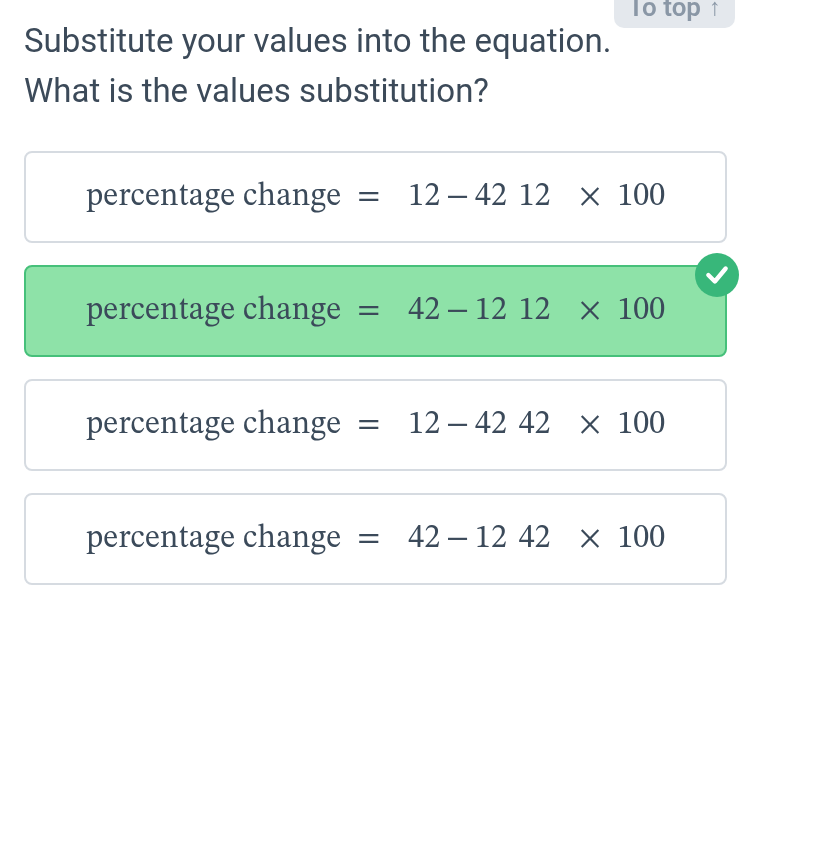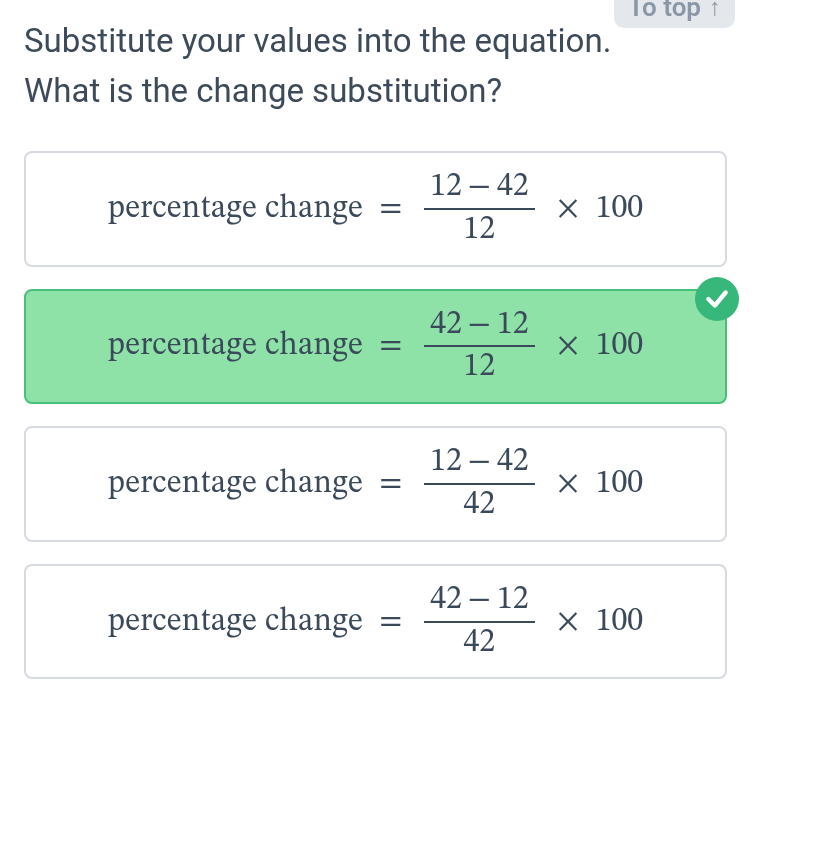--- a/index.html
+++ b/index.html
@@ -94,21 +94,21 @@
     white-space: nowrap;
   }
   .eq .lhs {
     letter-spacing: 0.2px;
   }
   .eq .equals {
     padding: 0 4px;
   }
   .frac {
     display: inline-flex;
-    flex-direction: column;
+    flex-direction: row;
     align-items: center;
     line-height: 1.15;
     padding: 0 6px;
   }
   .frac .num, .frac .den {
     padding: 0 6px;
   }
   .frac .bar {
     width: 100%;
     border-top: 2px solid #3b4a5a;
@@ -126,21 +126,21 @@
 
 <div class="page">
 
   <div class="to-top">
     <span>To top</span>
     <span class="arrow">↑</span>
   </div>
 
   <div class="prompt">
     <span>Substitute your values into the equation.</span><br>
-    <span>What is the change substitution?</span>
+    <span>What is the values substitution?</span>
   </div>
 
   <div class="options">
 
     <div class="option">
       <div class="eq">
         <span class="lhs">percentage change</span>
         <span class="equals">=</span>
         <span class="frac">
           <span class="num">

